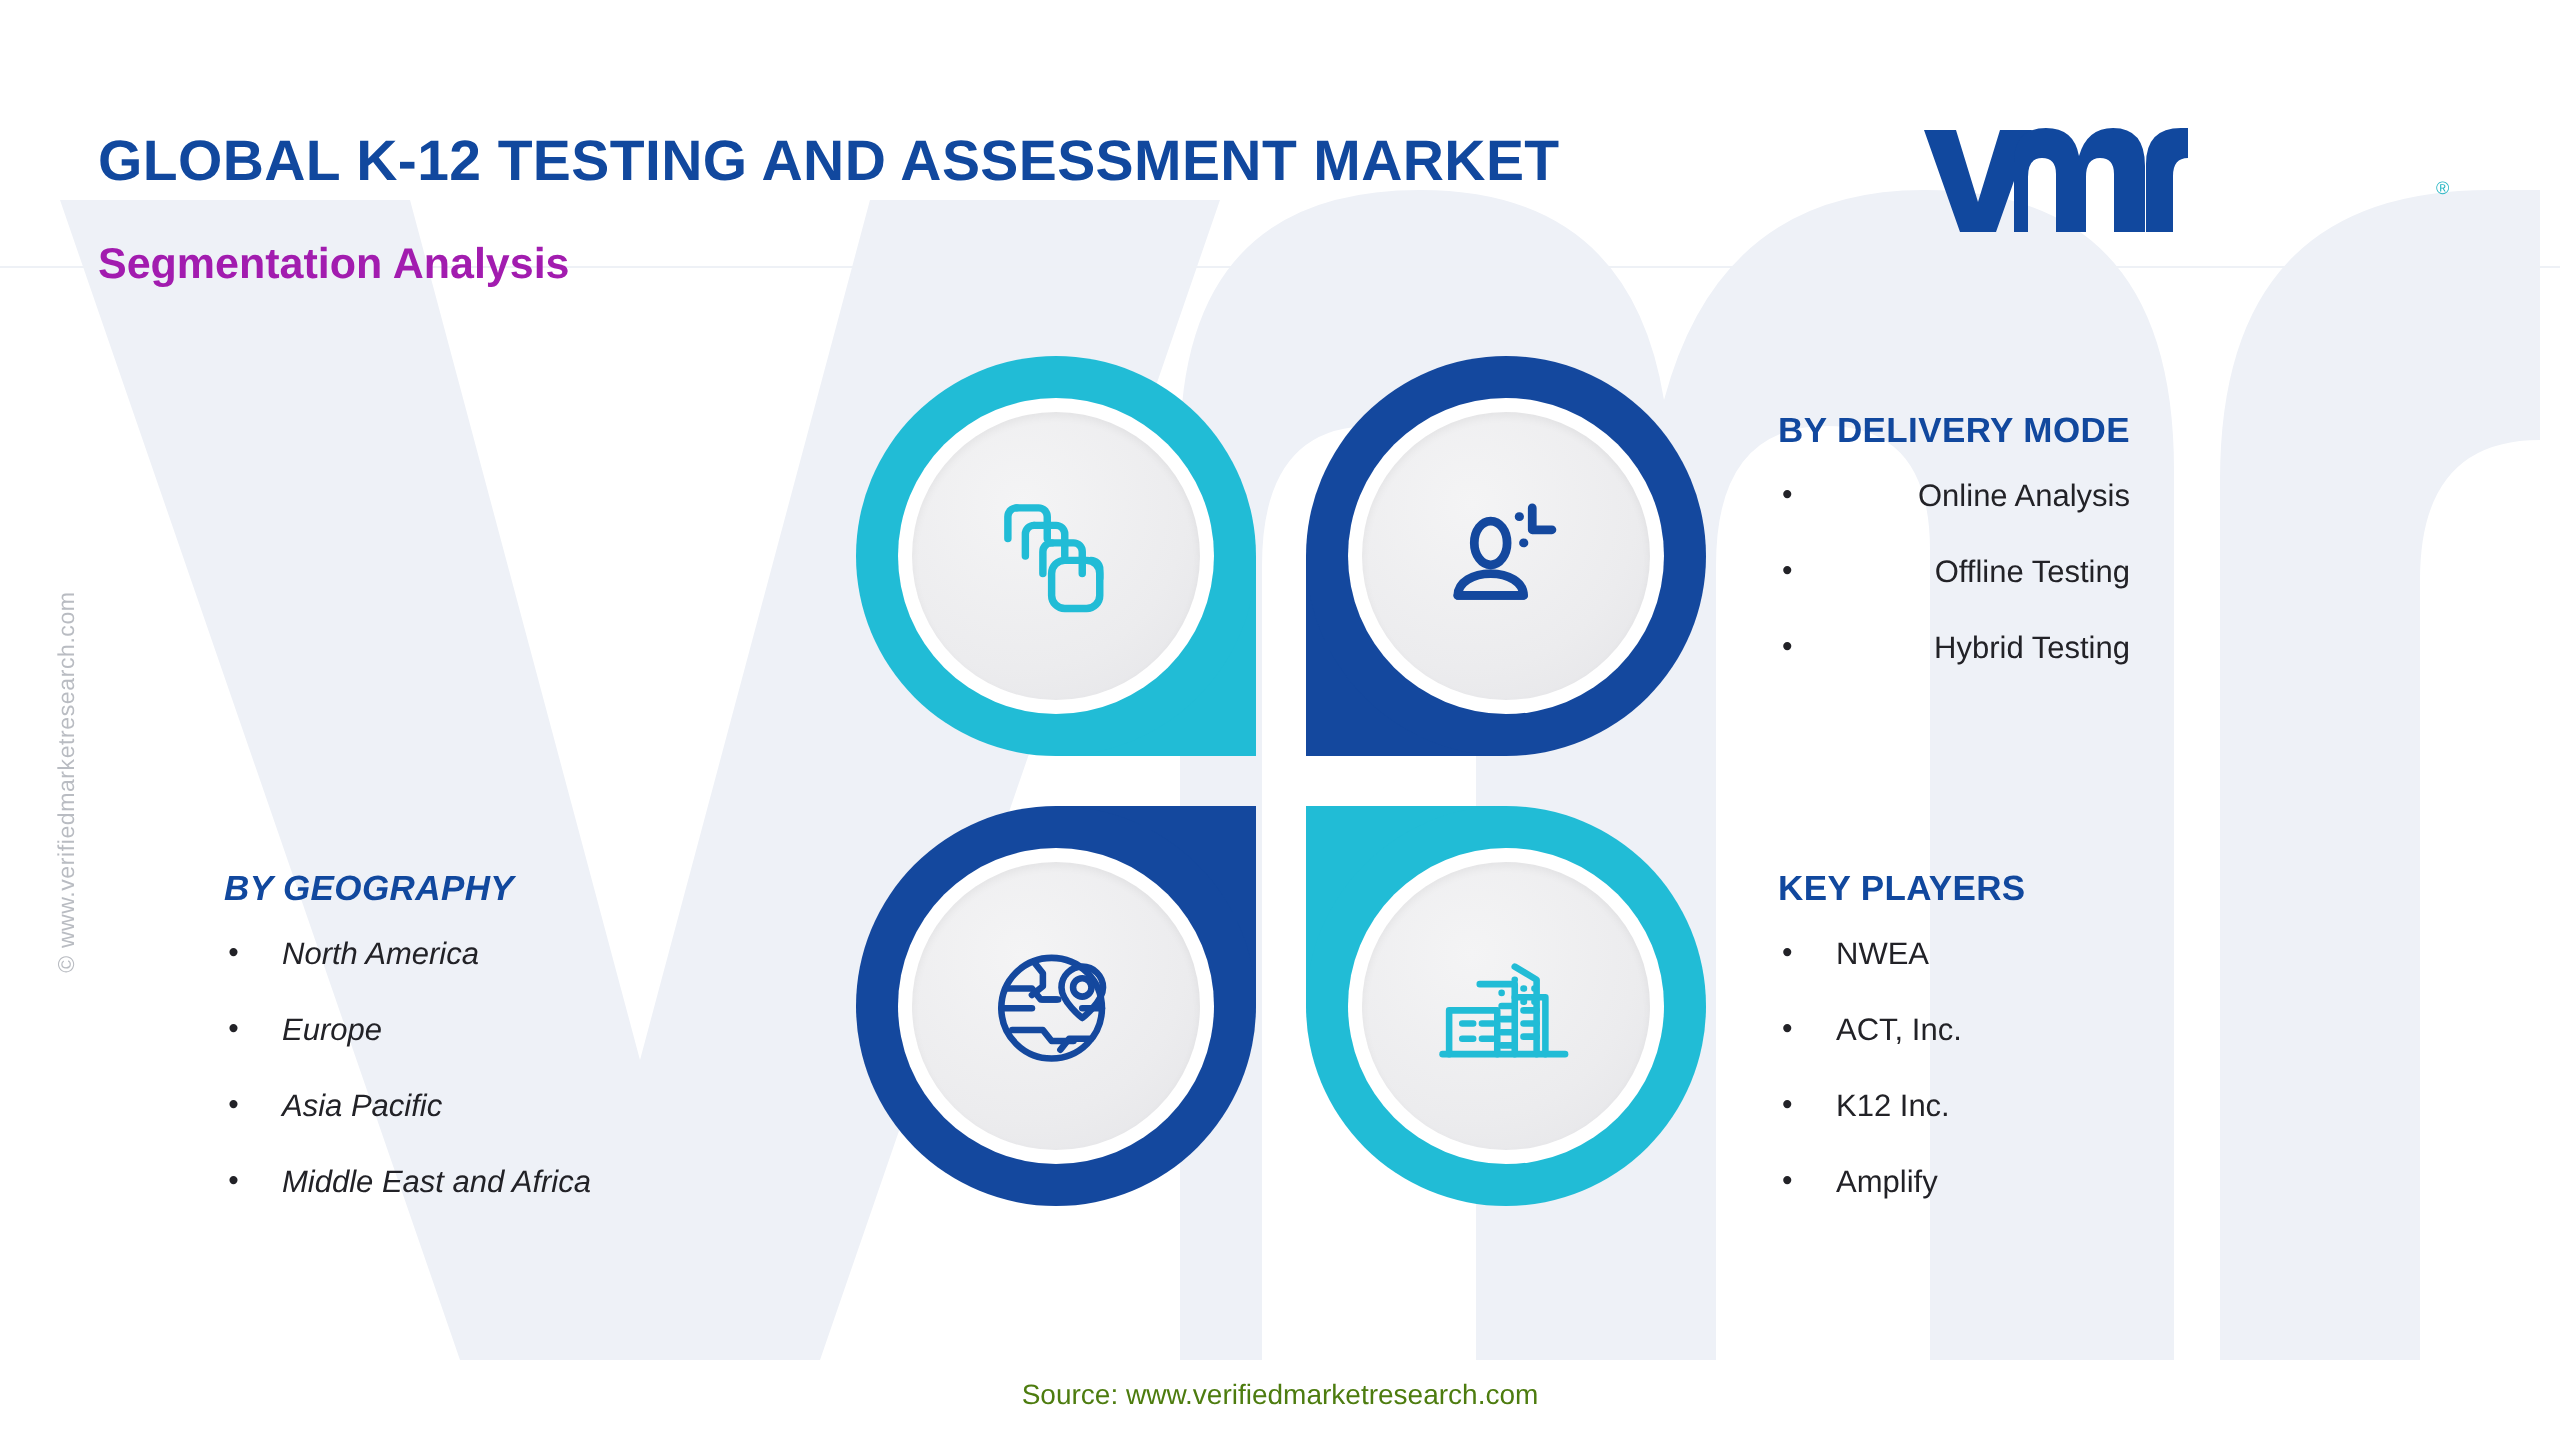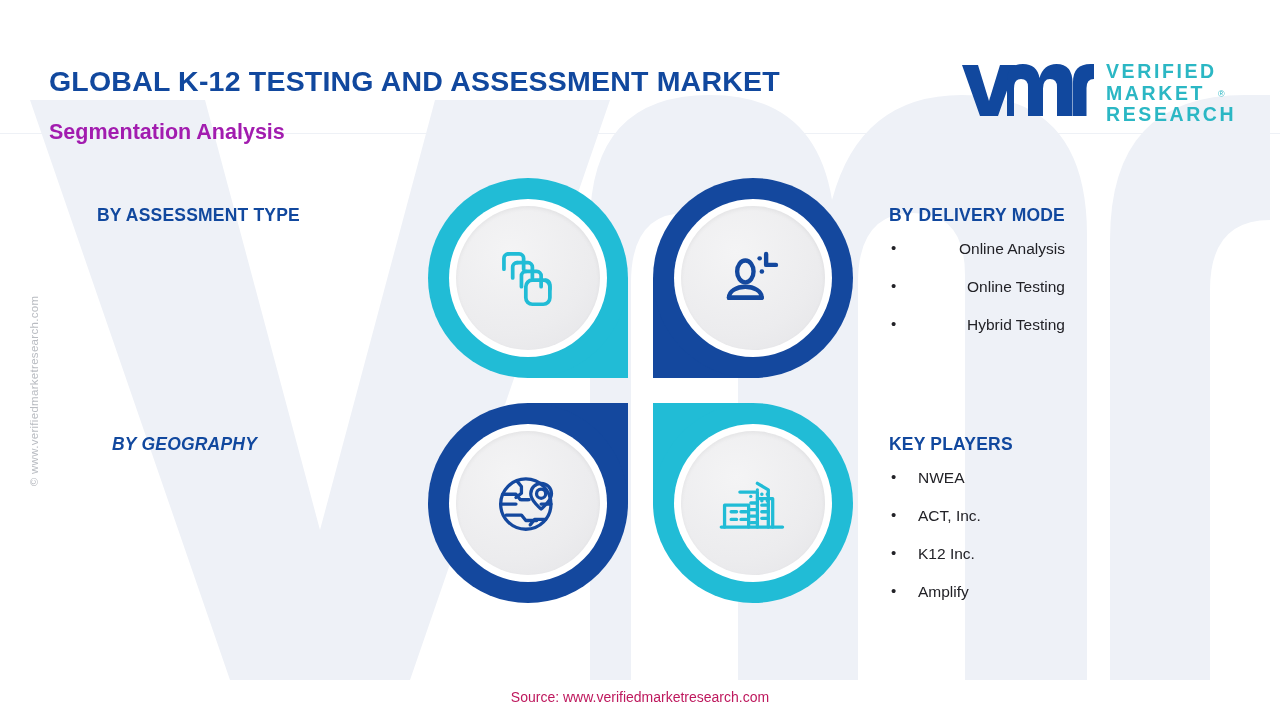--- a/index.html
+++ b/index.html
@@ -96,21 +96,21 @@
   .q-bl{left:0;top:225px;}
   .q-br{left:225px;top:225px;}
   .q-tl .corner{right:0;bottom:0;}
   .q-tr .corner{left:0;bottom:0;}
   .q-bl .corner{right:0;top:0;}
   .q-br .corner{left:0;top:0;}
 
   
   .footer{
     position:absolute;left:0;top:689px;width:1280px;text-align:center;
-    font-size:14px;color:#be185d;
+    font-size:14px;color:#4d7c0f;
   }
 </style>
 </head>
 <body>
 
 <div class="bg-wm">
   <svg viewBox="0 0 1300 660" xmlns="http://www.w3.org/2000/svg">
     <g fill="#eef1f7">
 
       <path d="M40 40 L215 40 L330 470 L445 40 L620 40 L420 620 L240 620 Z"></path>
@@ -127,46 +127,46 @@
   <div class="hdr-rule"></div>
 
   <div class="logo">
     <svg class="logo-mark" viewBox="0 0 135 58" xmlns="http://www.w3.org/2000/svg">
       <g fill="#11489e">
         <path d="M2 4 L18 4 L29 40 L40 4 L56 4 L38 55 L20 55 Z"></path>
         <path d="M47 20 q0 -17 16 -17 q14 0 16.5 14 q4 -14 17 -14 q16 0 16 19 L112.5 55 L97 55 L97 26 q0 -8 -7 -8 q-7 0 -7 9.5 L83 55 L68 55 L68 26 q0 -8 -7 -8 q-7 0 -7 9.5 L54 55 L47 55 Z"></path>
         <path d="M113 21 q0 -18 17.5 -18 L134 3 L134 18 q-7.5 0 -7.5 9 L126.5 55 L113 55 Z"></path>
       </g>
     </svg>
-    <div class="logo-words">
-      <div class="l1">VERIFIED</div>
-      <div class="l2">MARKET</div>
-      <div class="l3">RESEARCH</div>
-    </div>
     <div class="logo-reg">®</div>
   </div>
 </div>
 
 <div class="section-title">Segmentation Analysis</div>
 
 <div class="side-copy">© www.verifiedmarketresearch.com</div>
 
 <div class="col col-tl">
-  <div class="cat-title">BY ASSESSMENT TYPE</div>
 </div>
 
 <div class="col col-bl">
   <div class="cat-title">BY GEOGRAPHY</div>
+  <ul class="cat-list">
+    <li>North America</li>
+    <li>Europe</li>
+    <li>Asia Pacific</li>
+    <li>Middle East and Africa</li>
+  </ul>
 </div>
 
 <div class="col col-tr">
   <div class="cat-title">BY DELIVERY MODE</div>
   <ul class="cat-list">
     <li>Online Analysis</li>
-    <li>Online Testing</li>
+    <li>Offline Testing</li>
     <li>Hybrid Testing</li>
   </ul>
 </div>
 
 <div class="col col-br">
   <div class="cat-title">KEY PLAYERS</div>
   <ul class="cat-list">
     <li>NWEA</li>
     <li>ACT, Inc.</li>
     <li>K12 Inc.</li>

